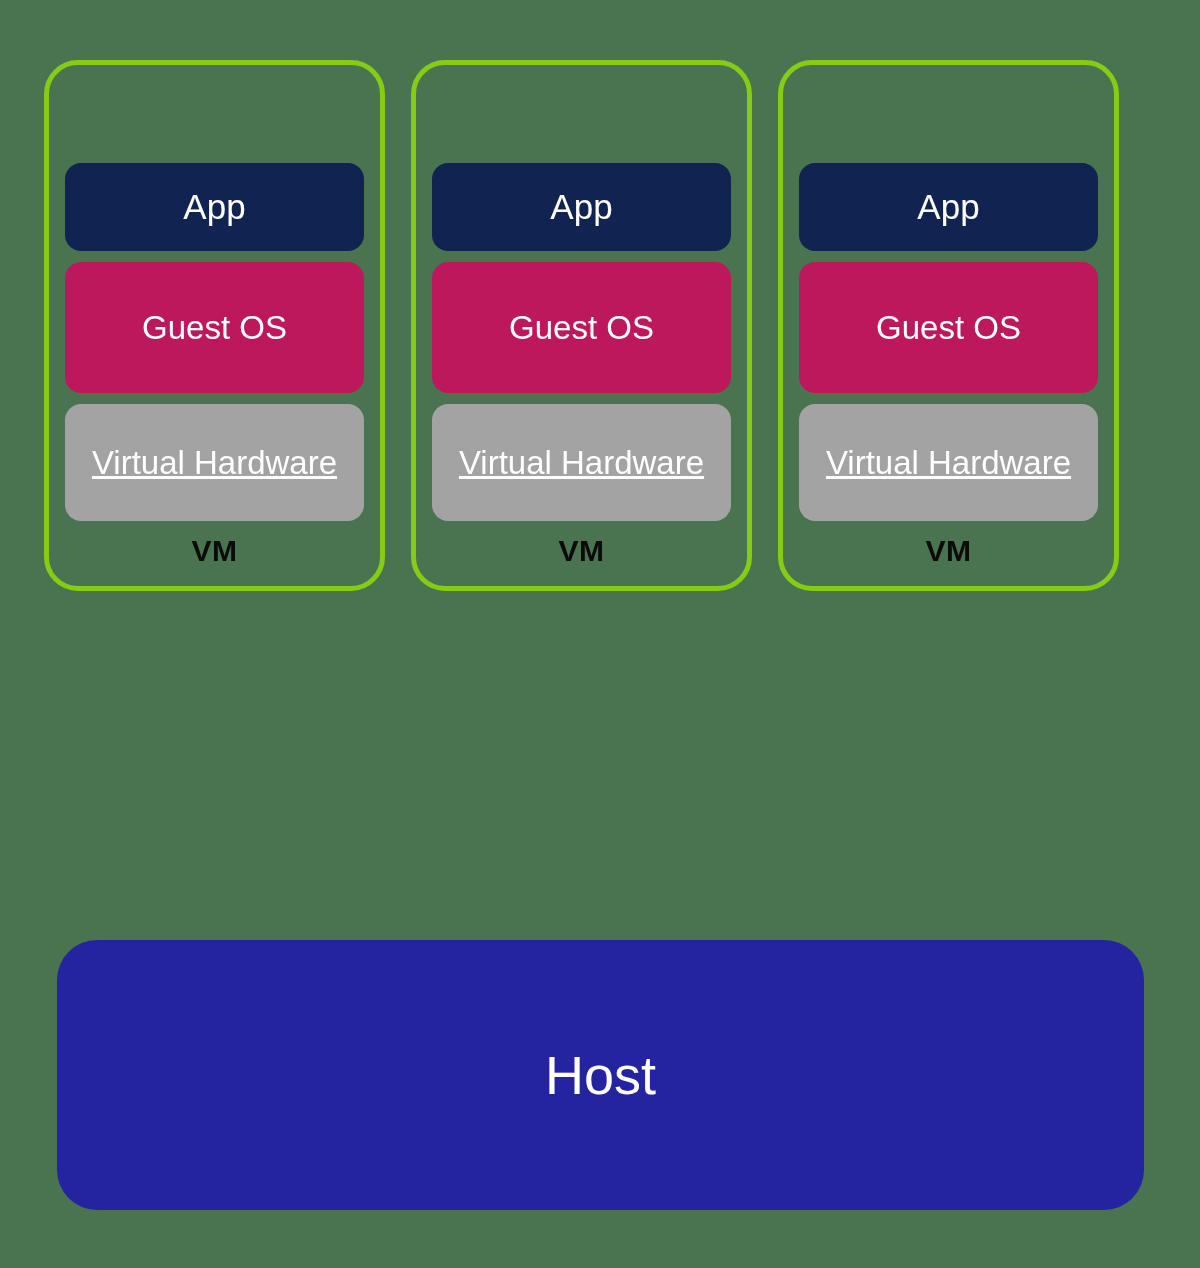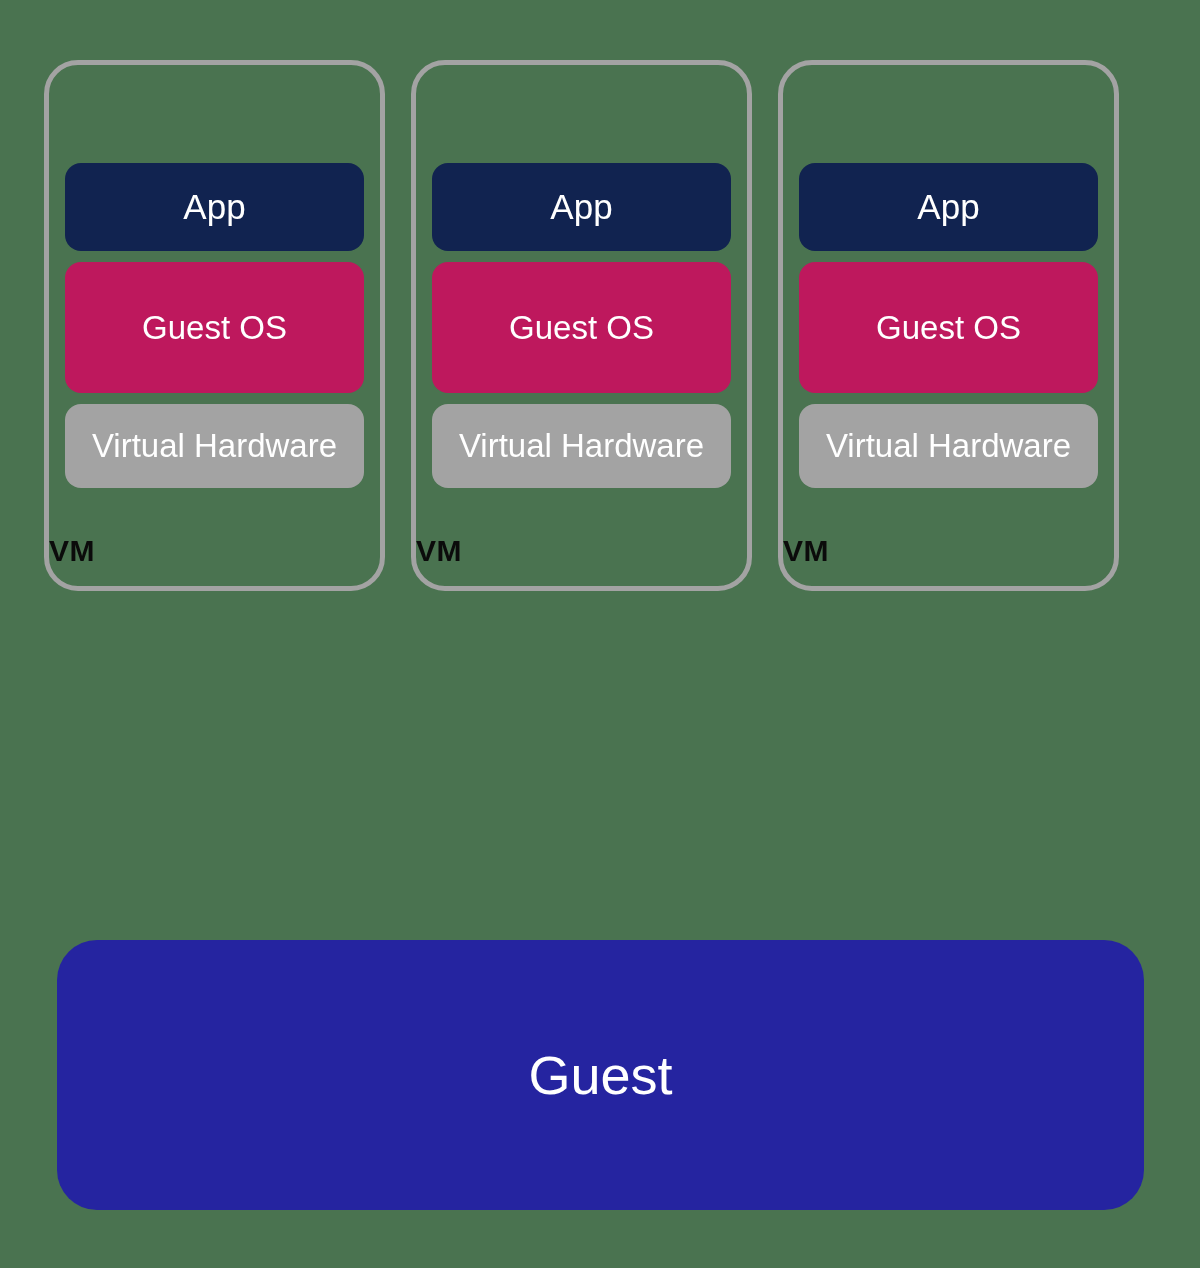--- a/index.html
+++ b/index.html
@@ -31,21 +31,21 @@
     left: 44px;
     top: 60px;
     width: 1075px;
     height: 531px;
     display: flex;
     gap: 26px;
   }
 
   .vm-container {
     flex: 1 1 0;
-    border: 5px solid #a3a3a3;
+    border: 5px solid #84cc16;
     border-radius: 34px;
     position: relative;
     display: flex;
     flex-direction: column;
     align-items: stretch;
     padding: 4px;
   }
 
   .vm-stack {
     position: absolute;
@@ -73,30 +73,31 @@
 
   .layer-guest {
     background: #be185d;
     height: 131px;
     font-size: 33px;
     margin-bottom: 11px;
   }
 
   .layer-vhw {
     background: #a3a3a3;
-    height: 84px;
+    height: 117px;
     font-size: 33px;
+    text-decoration: underline;
   }
 
   .vm-label {
     position: absolute;
     left: 0;
     right: 0;
     bottom: 18px;
-    text-align: left;
+    text-align: center;
     font-size: 30px;
     font-weight: bold;
     color: #0b0b0b;
     letter-spacing: 0.5px;
   }
 
   
   .band {
     position: absolute;
     left: 57px;
@@ -153,15 +154,15 @@
         <div class="layer layer-app">App</div>
         <div class="layer layer-guest">Guest OS</div>
         <div class="layer layer-vhw">Virtual Hardware</div>
       </div>
       <div class="vm-label">VM</div>
     </div>
 
   </div>
 
 
-  <div class="band band-host">Guest</div>
+  <div class="band band-host">Host</div>
 
 </div>
 
 </body></html>

